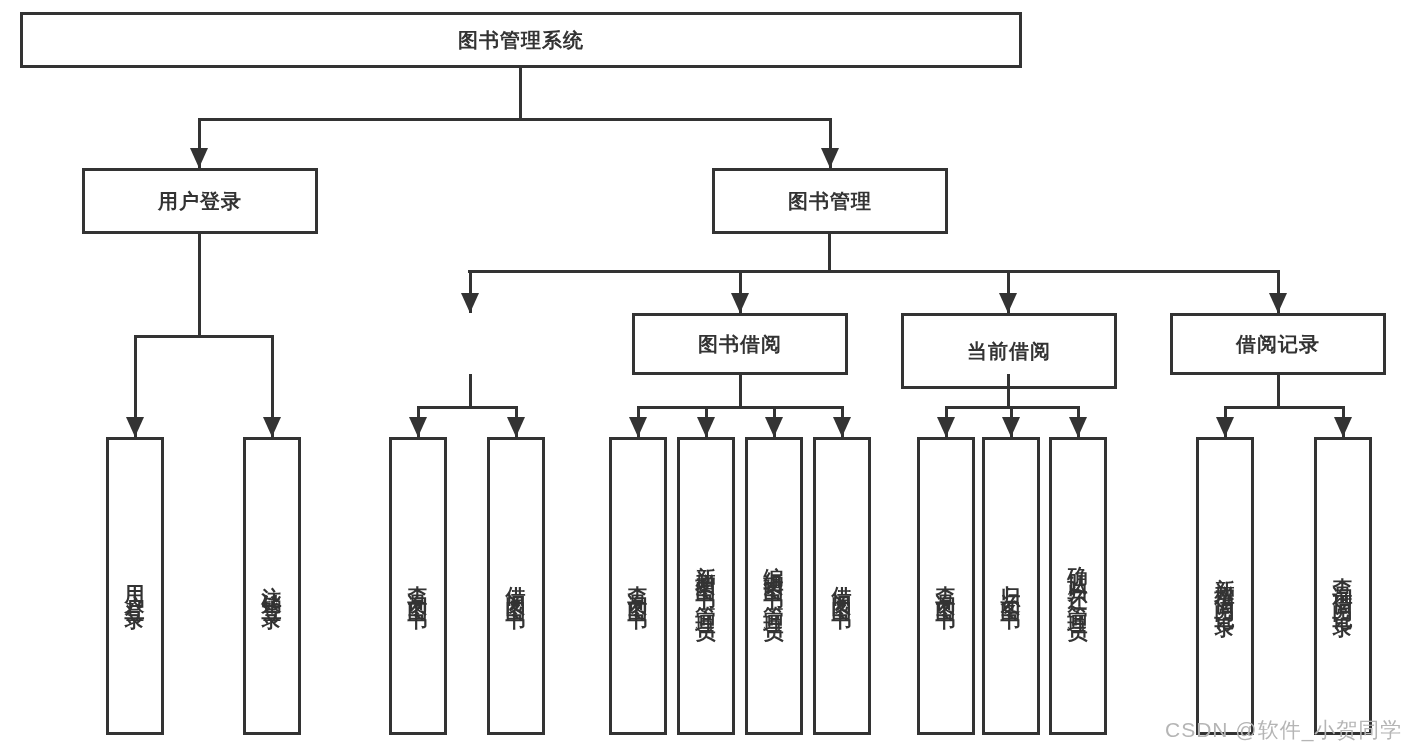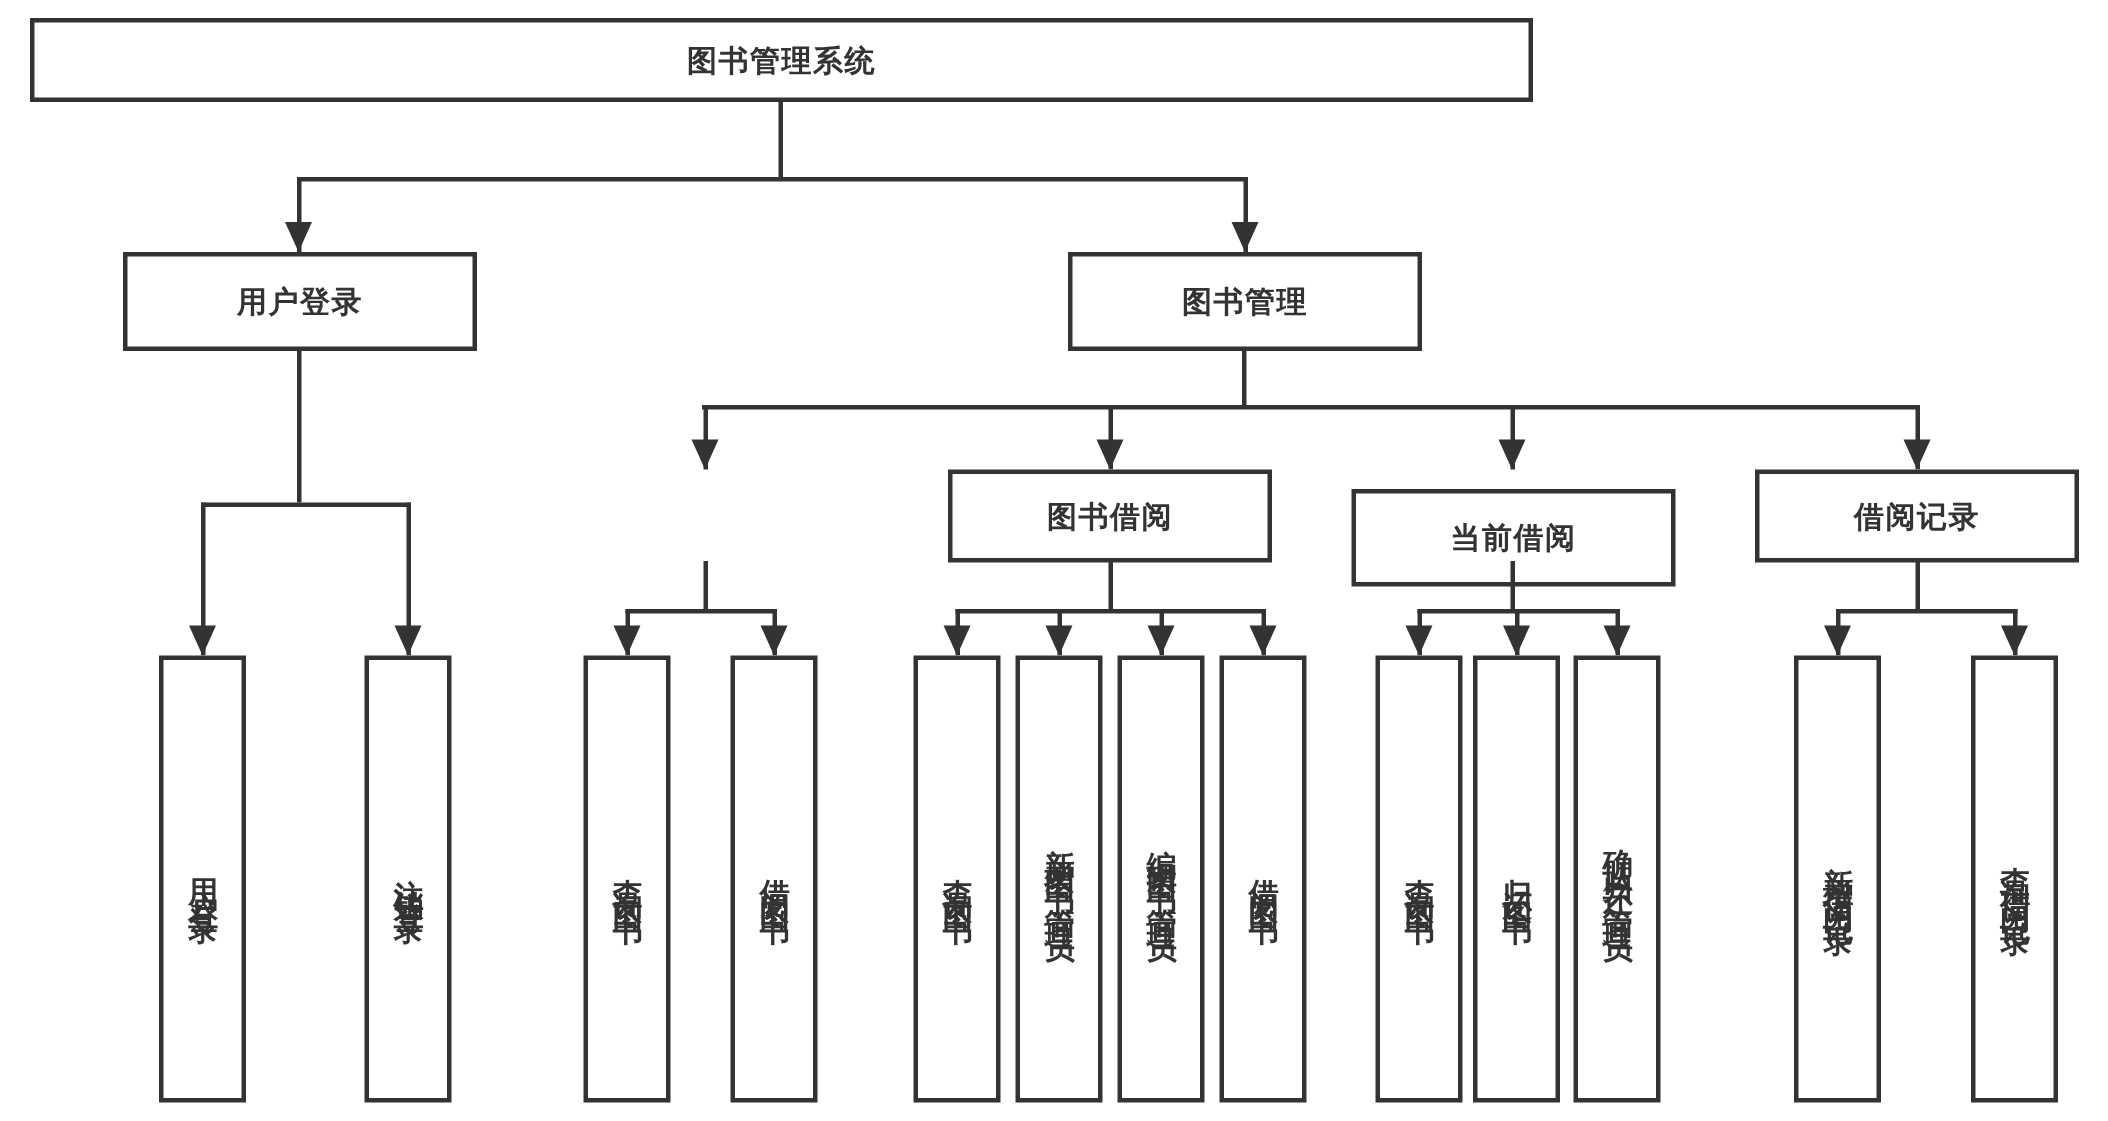--- a/index.html
+++ b/index.html
@@ -89,21 +89,21 @@
   <div class="vline" style="left:739px;top:270px;height:43px"></div>
   <div class="arrow" style="left:731px;top:293px"></div>
   <div class="vline" style="left:1007px;top:270px;height:43px"></div>
   <div class="arrow" style="left:999px;top:293px"></div>
   <div class="vline" style="left:1277px;top:270px;height:43px"></div>
   <div class="arrow" style="left:1269px;top:293px"></div>
 
   <div class="box" style="left:632px;top:313px;width:216px;height:62px">
     <span class="lbl">图书借阅</span>
   </div>
-  <div class="box" style="left:901px;top:326px;width:216px;height:65px">
+  <div class="box" style="left:901px;top:313px;width:216px;height:76px">
     <span class="lbl">当前借阅</span>
   </div>
   <div class="box" style="left:1170px;top:313px;width:216px;height:62px">
     <span class="lbl">借阅记录</span>
   </div>
 
   <div class="vline" style="left:469px;top:374px;height:32px"></div>
   <div class="hline" style="left:417px;top:406px;width:101px"></div>
   <div class="vline" style="left:417px;top:406px;height:31px"></div>
   <div class="arrow" style="left:409px;top:417px"></div>
@@ -174,14 +174,15 @@
     <span class="lbl">确认归还（管理员）</span>
   </div>
 
   <div class="box leaf" style="left:1196px;top:437px;width:58px;height:298px">
     <span class="lbl">新增借阅记录</span>
   </div>
   <div class="box leaf" style="left:1314px;top:437px;width:58px;height:298px">
     <span class="lbl">查询借阅记录</span>
   </div>
 
+  <div class="watermark">CSDN @软件_小贺同学</div>
 
 </div>
 
 </body></html>

